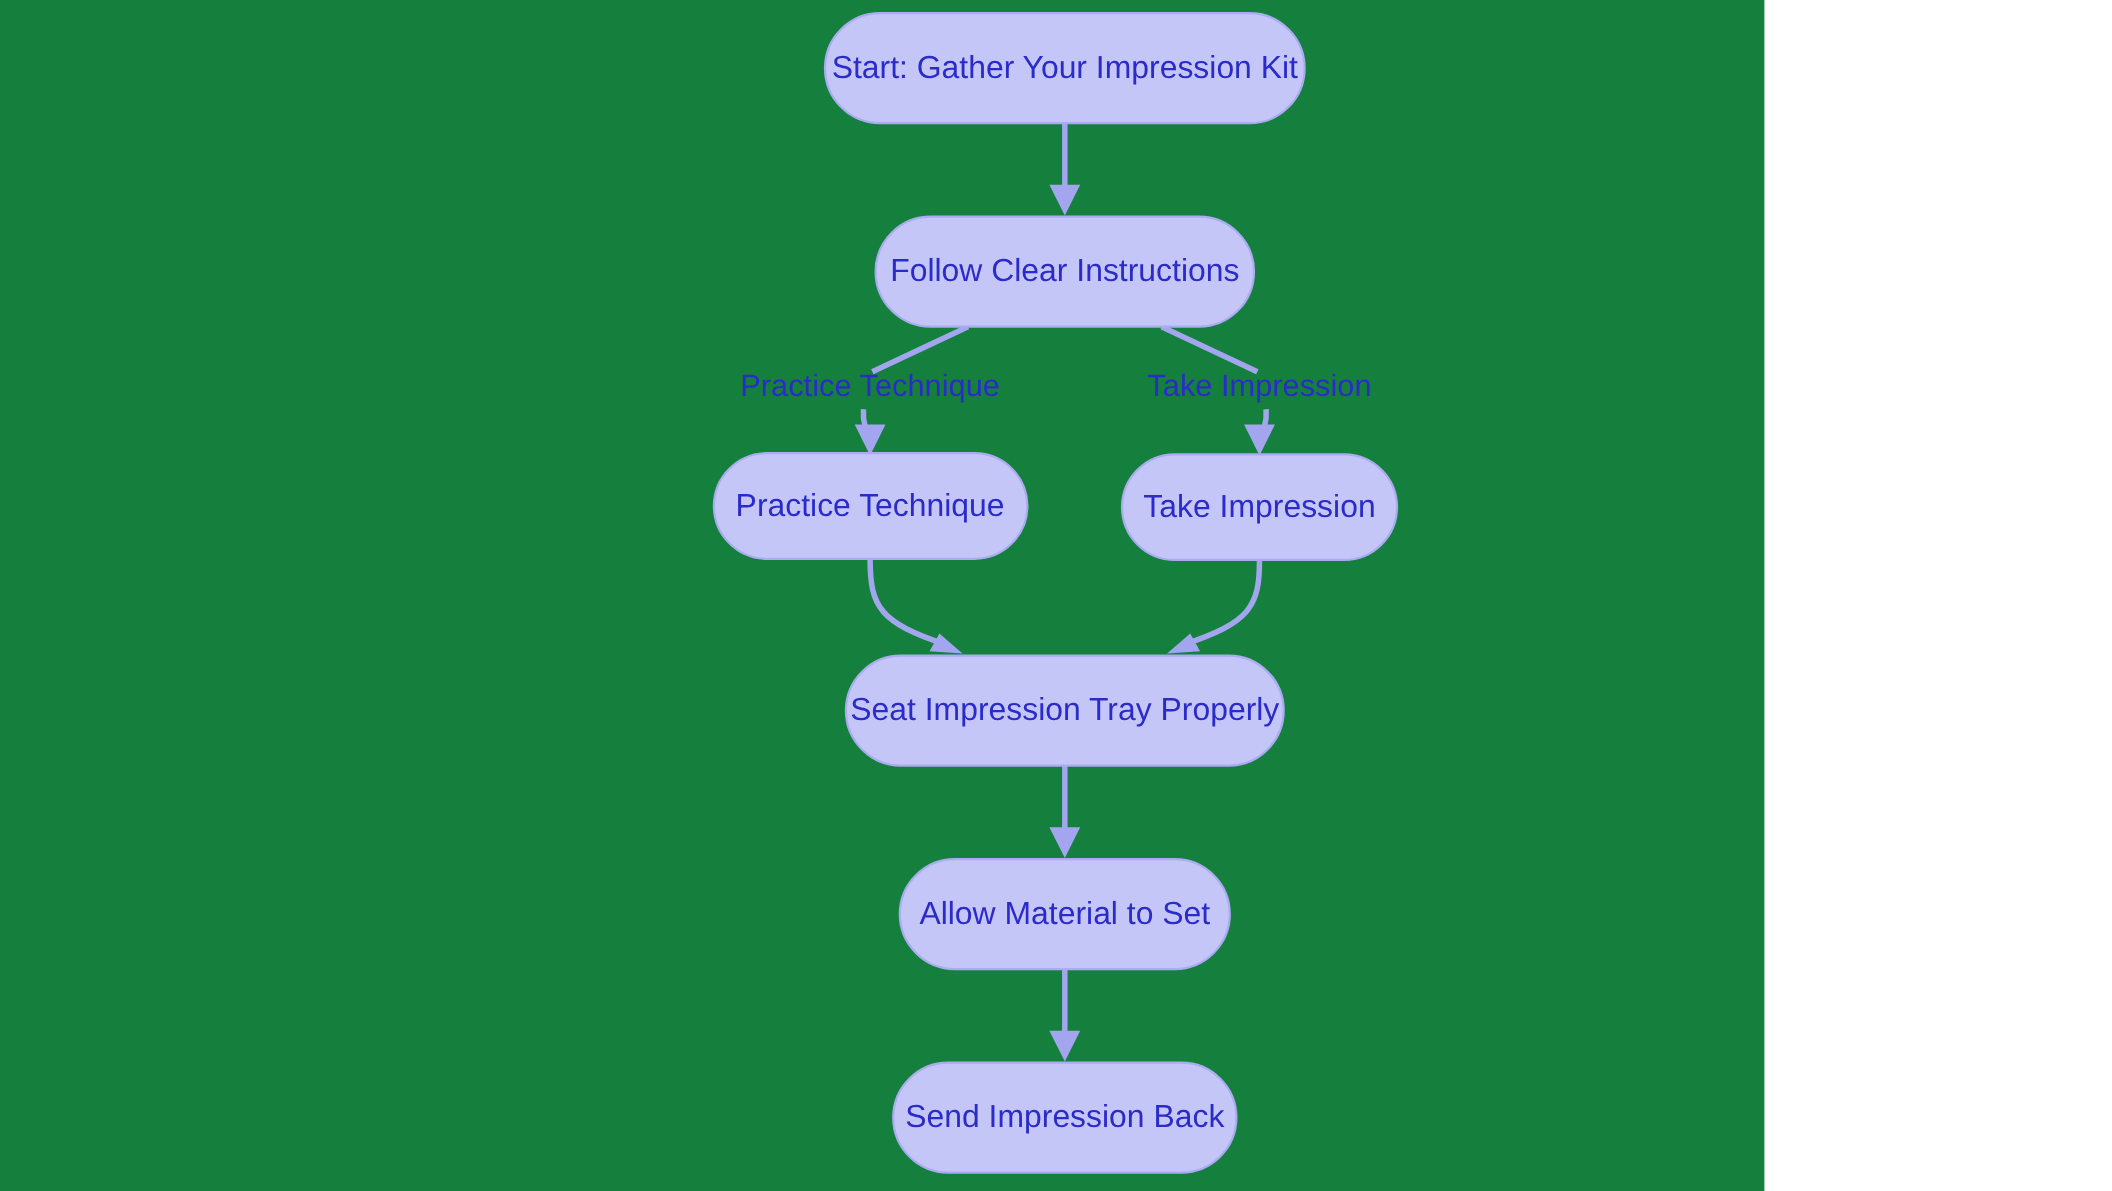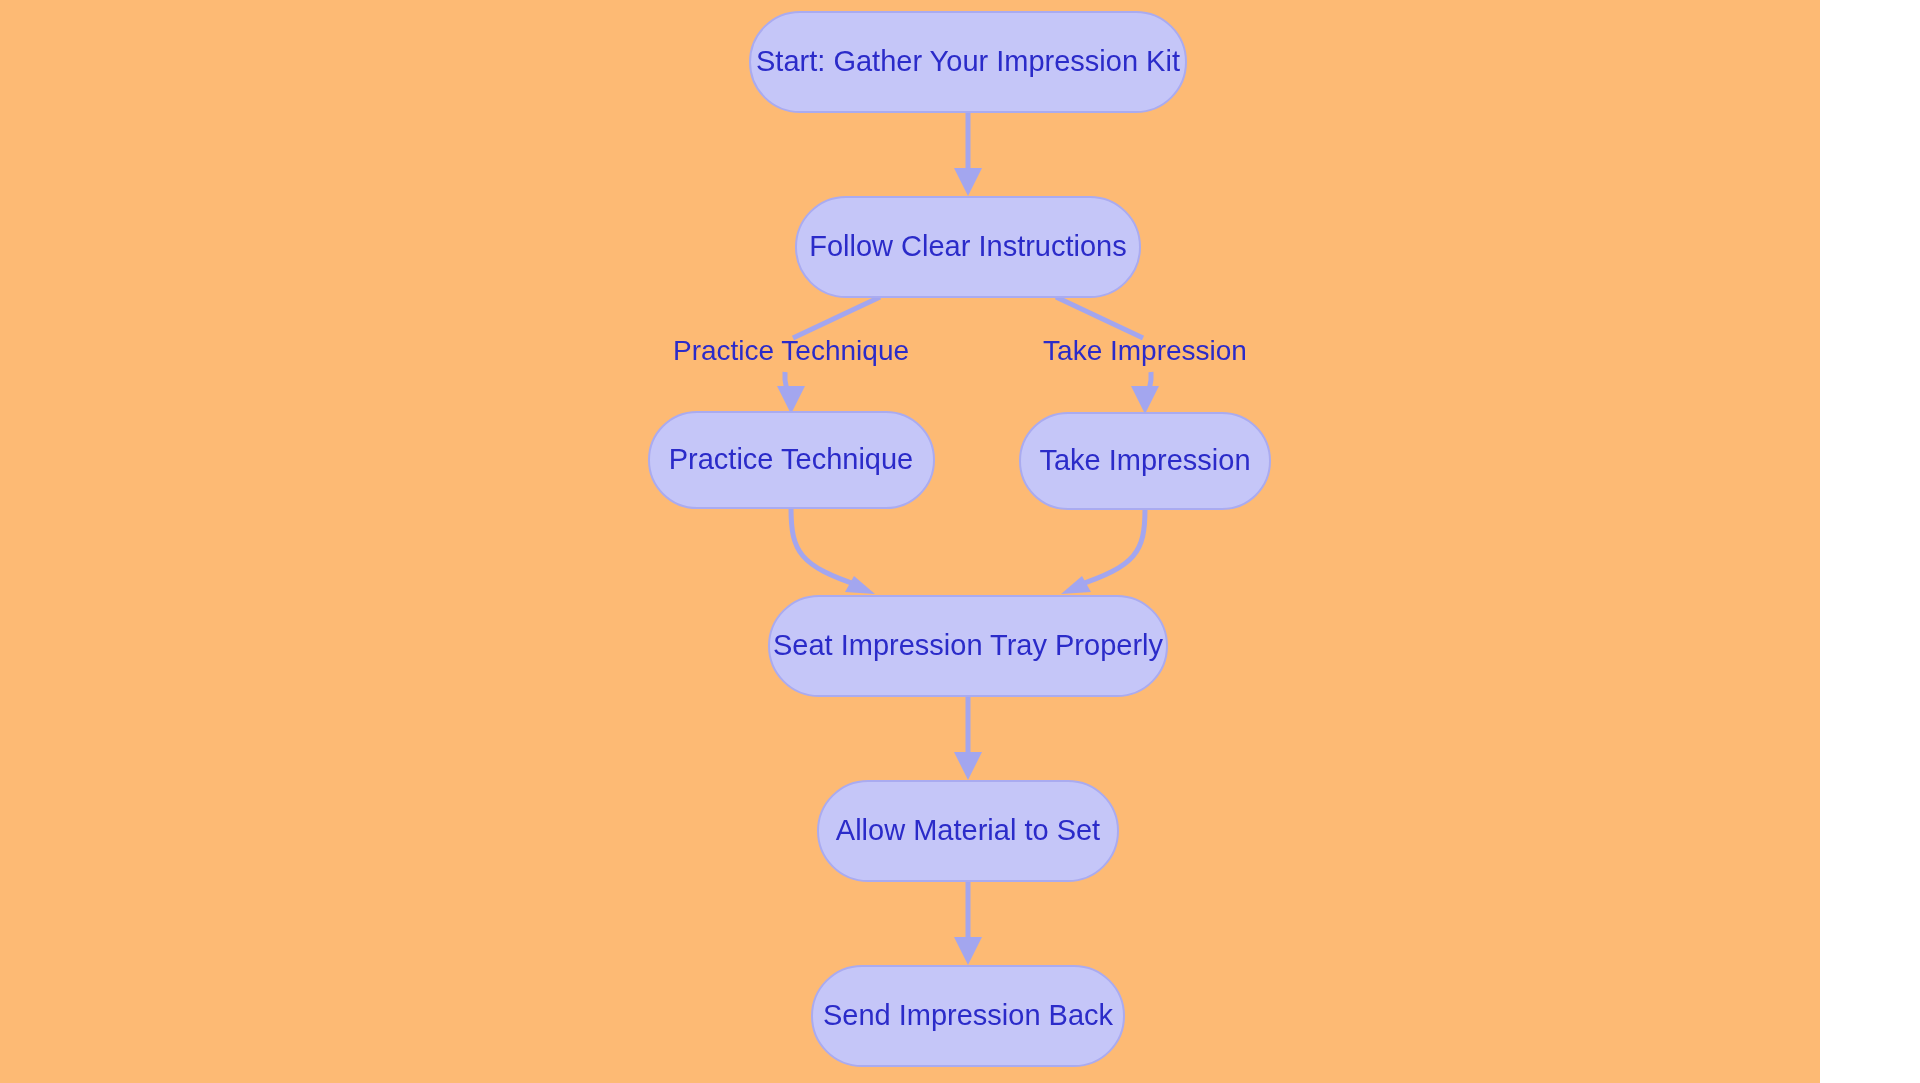--- a/index.html
+++ b/index.html
@@ -8,23 +8,23 @@
     background: #ffffff;
   }
   body {
     width: 1920px;
     height: 1083px;
     overflow: hidden;
     font-family: "Liberation Sans", sans-serif;
   }
   #flowchart-root {
     position: relative;
-    width: 1820px;
+    width: 1604px;
     height: 1083px;
-    background: #fdba74;
+    background: #15803d;
   }
   svg#flow-svg {
     display: block;
     width: 1920px;
     height: 1083px;
   }
   .node-shape {
     fill: #c5c6f8;
     stroke: #aaabf0;
     stroke-width: 2;

